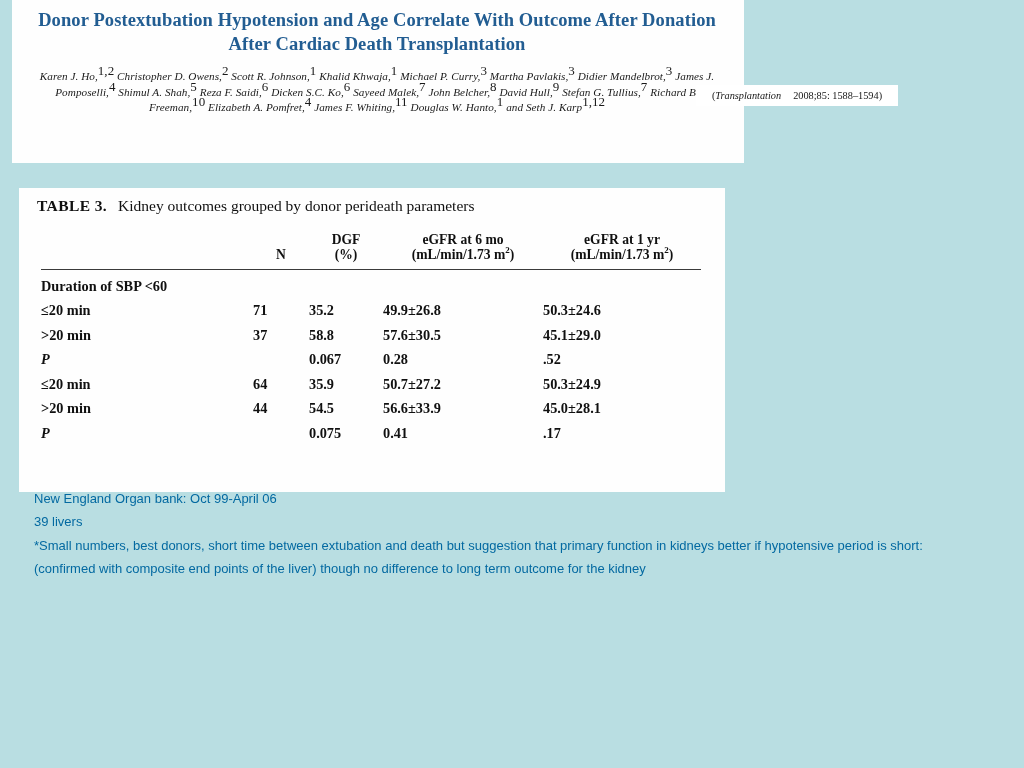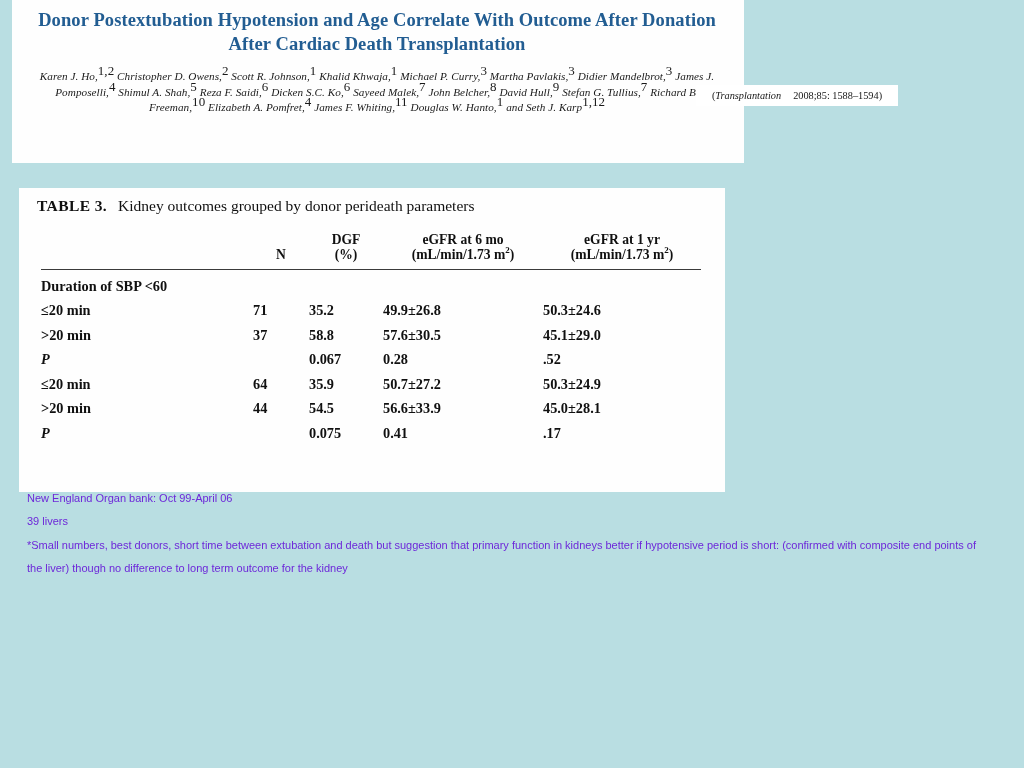--- a/index.html
+++ b/index.html
@@ -145,27 +145,27 @@
   }
   td.lbl.group { padding-left: 0px; }
   td.lbl.sub   { padding-left: 22px; }
   td.lbl.pval  { padding-left: 30px; font-style: italic; }
   tr.group-row td { padding-top: 5px; }
   sup.sup-unit { font-size: 9px; vertical-align: super; line-height: 0; }
 
   
   #notes {
     position: absolute;
-    left: 27px;
+    left: 34px;
     top: 487px;
     width: 950px;
     font-family: "Liberation Sans", sans-serif;
-    font-size: 11px;
+    font-size: 13px;
     line-height: 23.3px;
-    color: #6d28d9;
+    color: #0369a1;
   }
   #notes p {
     margin: 0;
   }
 </style>
 </head>
 <body>
 
 <div id="title-card">
   <div id="paper-title">Donor Postextubation Hypotension and Age Correlate With Outcome After Donation After Cardiac Death Transplantation</div>

